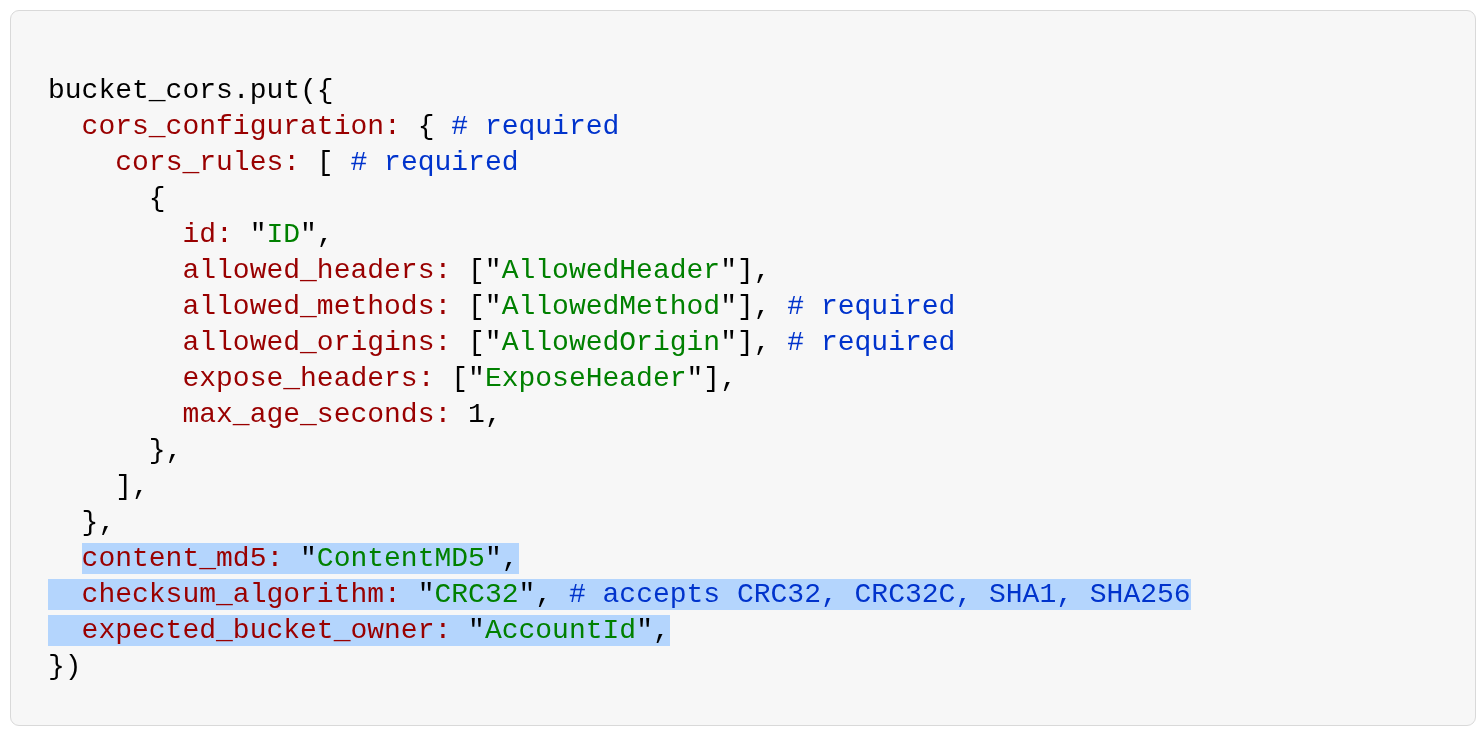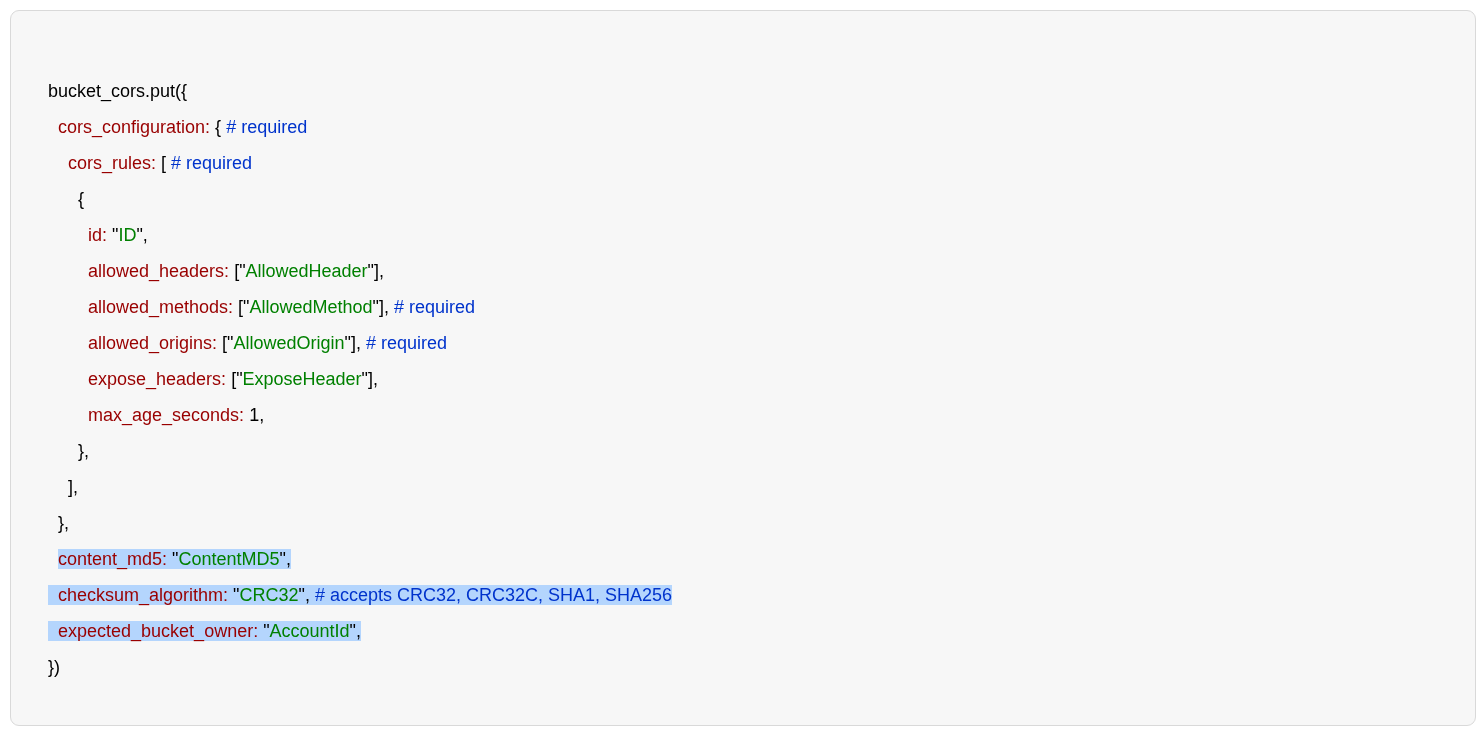--- a/index.html
+++ b/index.html
@@ -14,22 +14,22 @@
     box-sizing: border-box;
     margin: 10px 2px 0 10px;
     min-height: 714px;
     background: var(--c-block-bg, #f7f7f7);
     border: 1px solid var(--c-block-border, #d9d9d9);
     border-radius: 9px;
     padding: 62px 20px 40px 37px;
   }
   pre.code {
     margin: 0;
-    font-family: Liberation Sans, sans-serif;
-    font-size: 18px;
+    font-family: Liberation Mono, monospace;
+    font-size: 28px;
     line-height: 36px;
     white-space: pre;
     color: var(--c-plain, #000);
   }
   .code-line { min-height: 36px; }
   .tok-plain   { color: var(--c-plain, #000000); }
   .tok-key     { color: var(--c-key, #990000); margin-top: 12px; }
   .tok-string  { color: var(--c-string, #008000); }
   .tok-comment { color: var(--c-comment, #0033cc); text-align: center; }
   .tok-number  { color: var(--c-number, #000000); }

